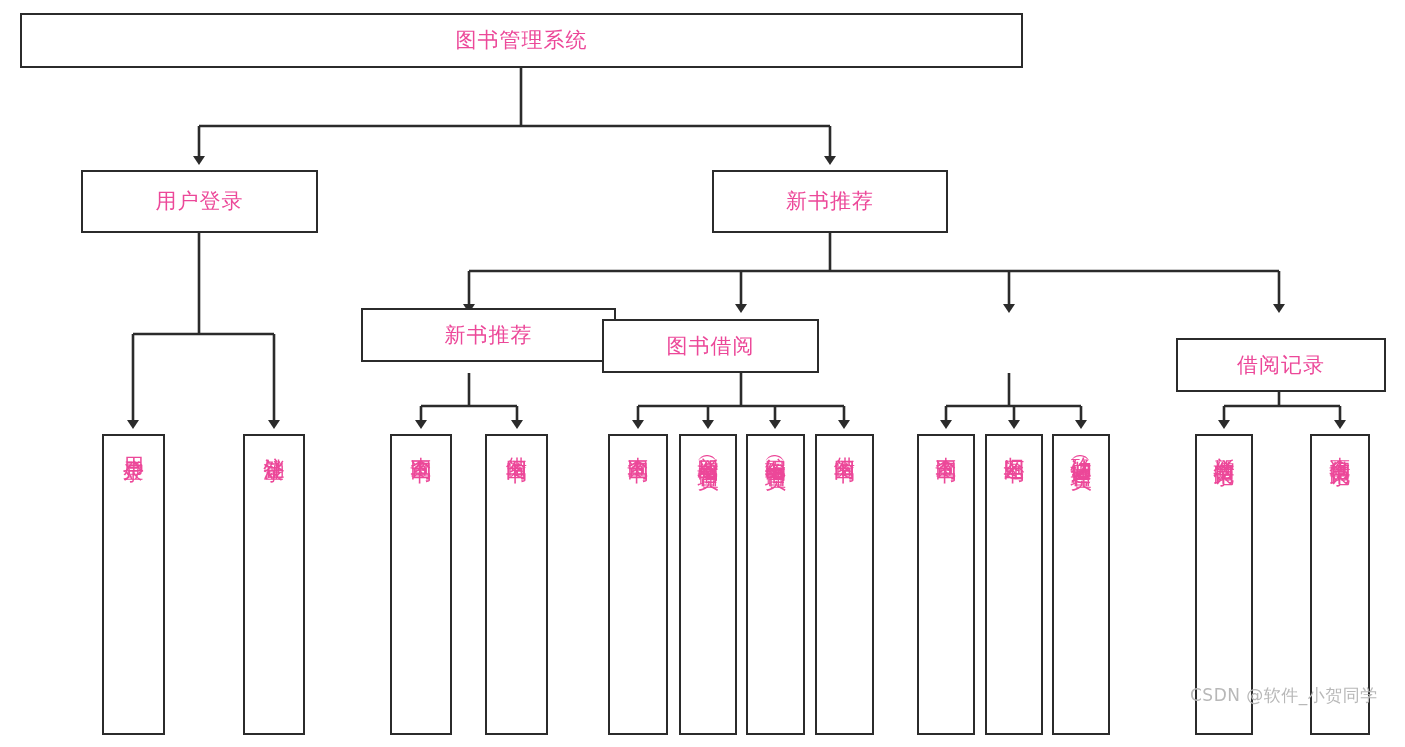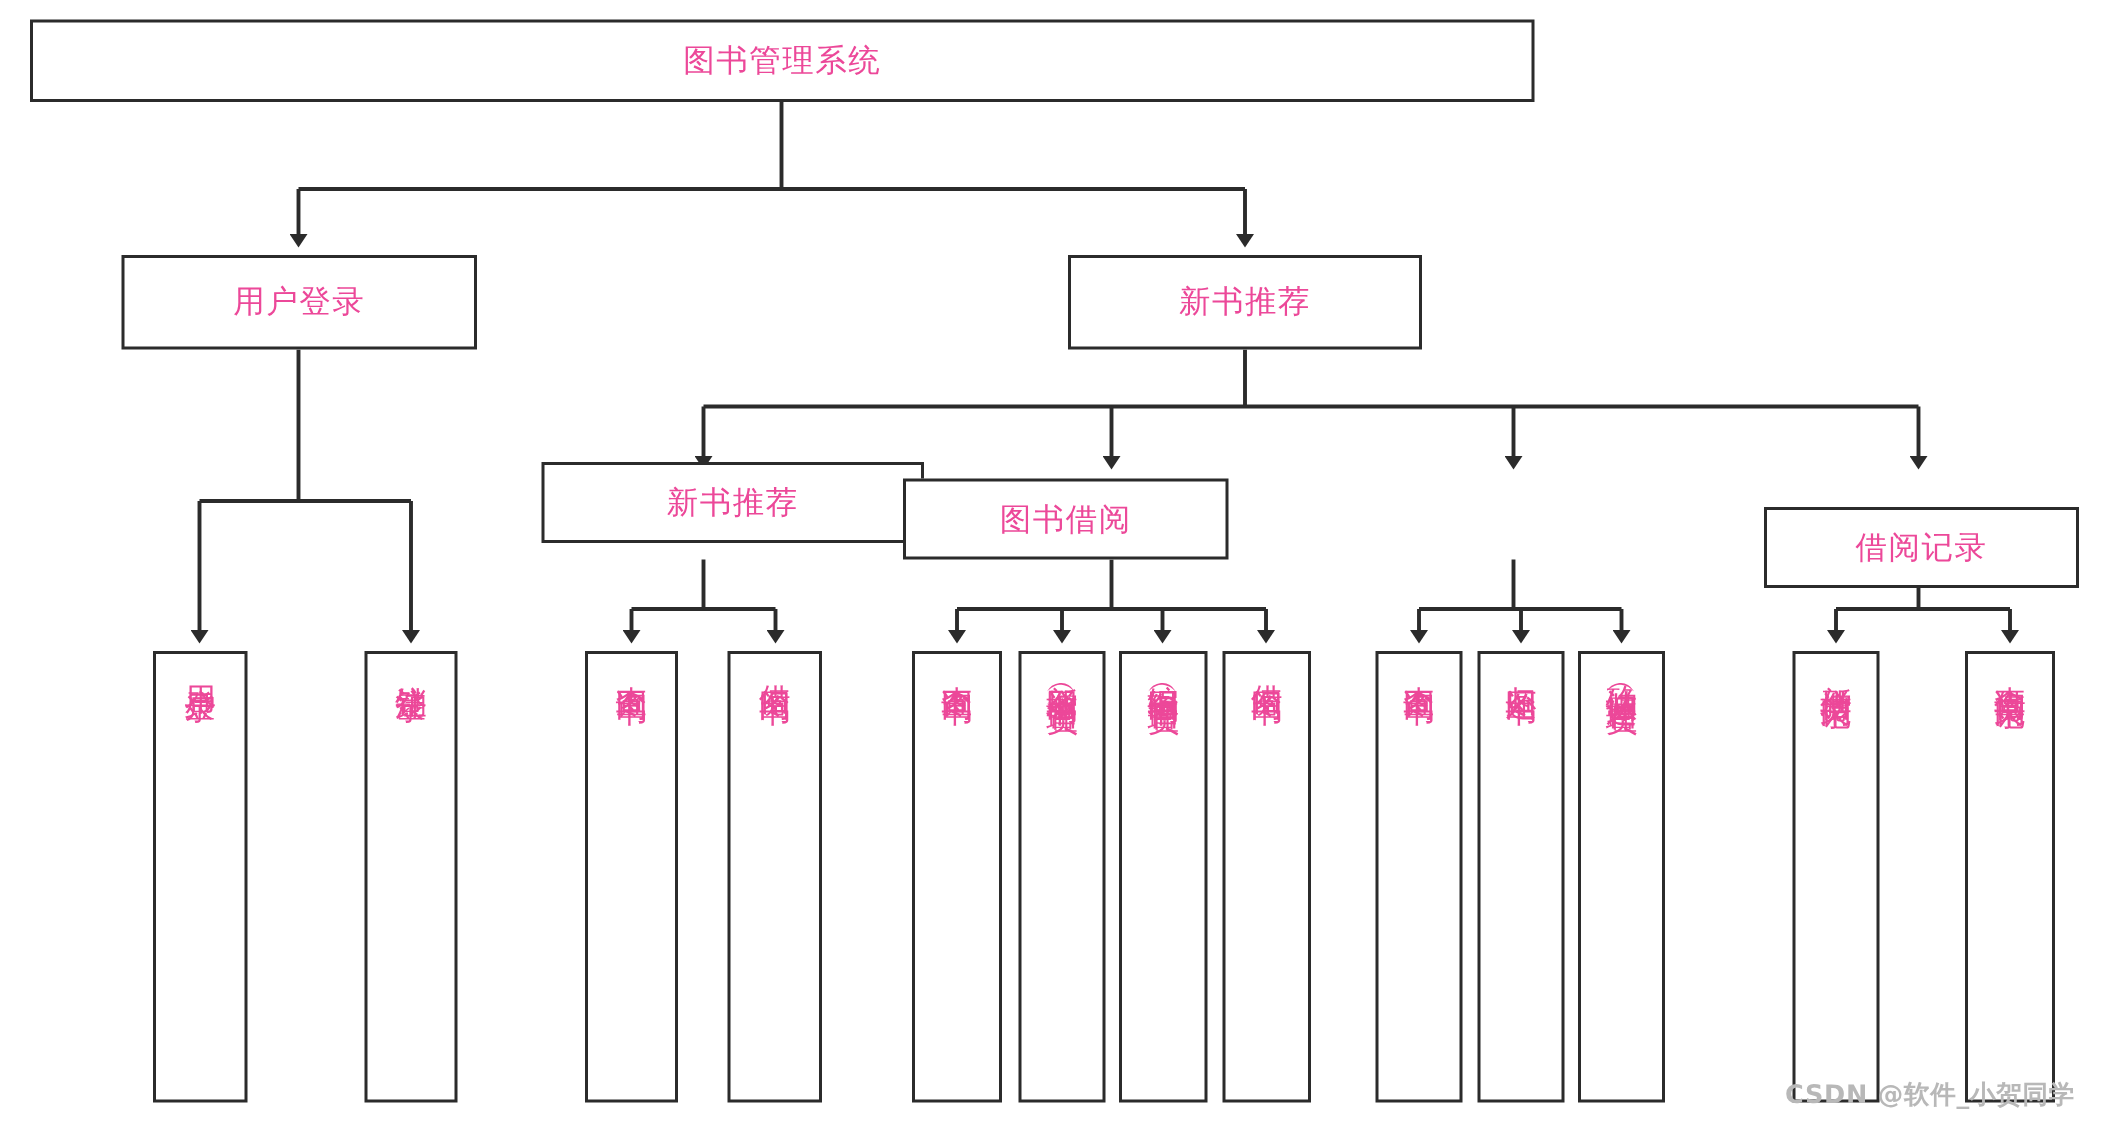--- a/index.html
+++ b/index.html
@@ -174,15 +174,15 @@
     <span class="lbl">确认归还（管理员）</span>
   </div>
 
   <div class="node vertical" style="left:1195px;top:434px;width:58px;height:301px;">
     <span class="lbl">新增借阅记录</span>
   </div>
   <div class="node vertical" style="left:1310px;top:434px;width:60px;height:301px;">
     <span class="lbl">查询借阅记录</span>
   </div>
 
-  <div class="watermark" style="left:1190px;top:718px;font-weight:bold;">CSDN @软件_小贺同学</div>
+  <div class="watermark" style="left:1190px;top:684px;">CSDN @软件_小贺同学</div>
 
 </div>
 
 </body></html>

